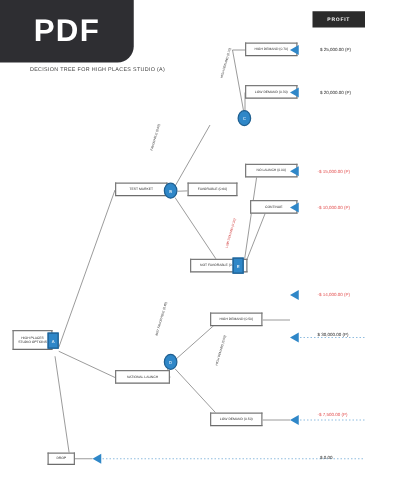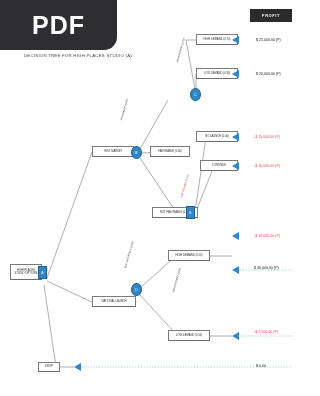--- a/index.html
+++ b/index.html
@@ -11,21 +11,21 @@
     overflow:hidden;
     color:#1a1a1a;
   }
   #page {
     position:absolute; inset:0;
     background:#ffffff;
   }
   
   .pdf-badge {
     position:absolute; left:0; top:0;
-    width:117px; height:50px;
+    width:107px; height:50px;
     background:#2e2e32;
     border-bottom-right-radius:13px;
     display:flex; align-items:center; justify-content:center;
     z-index:40;
   }
   .pdf-badge span {
     color:#ffffff;
     font-size:25px;
     font-weight:bold;
     letter-spacing:1px;

